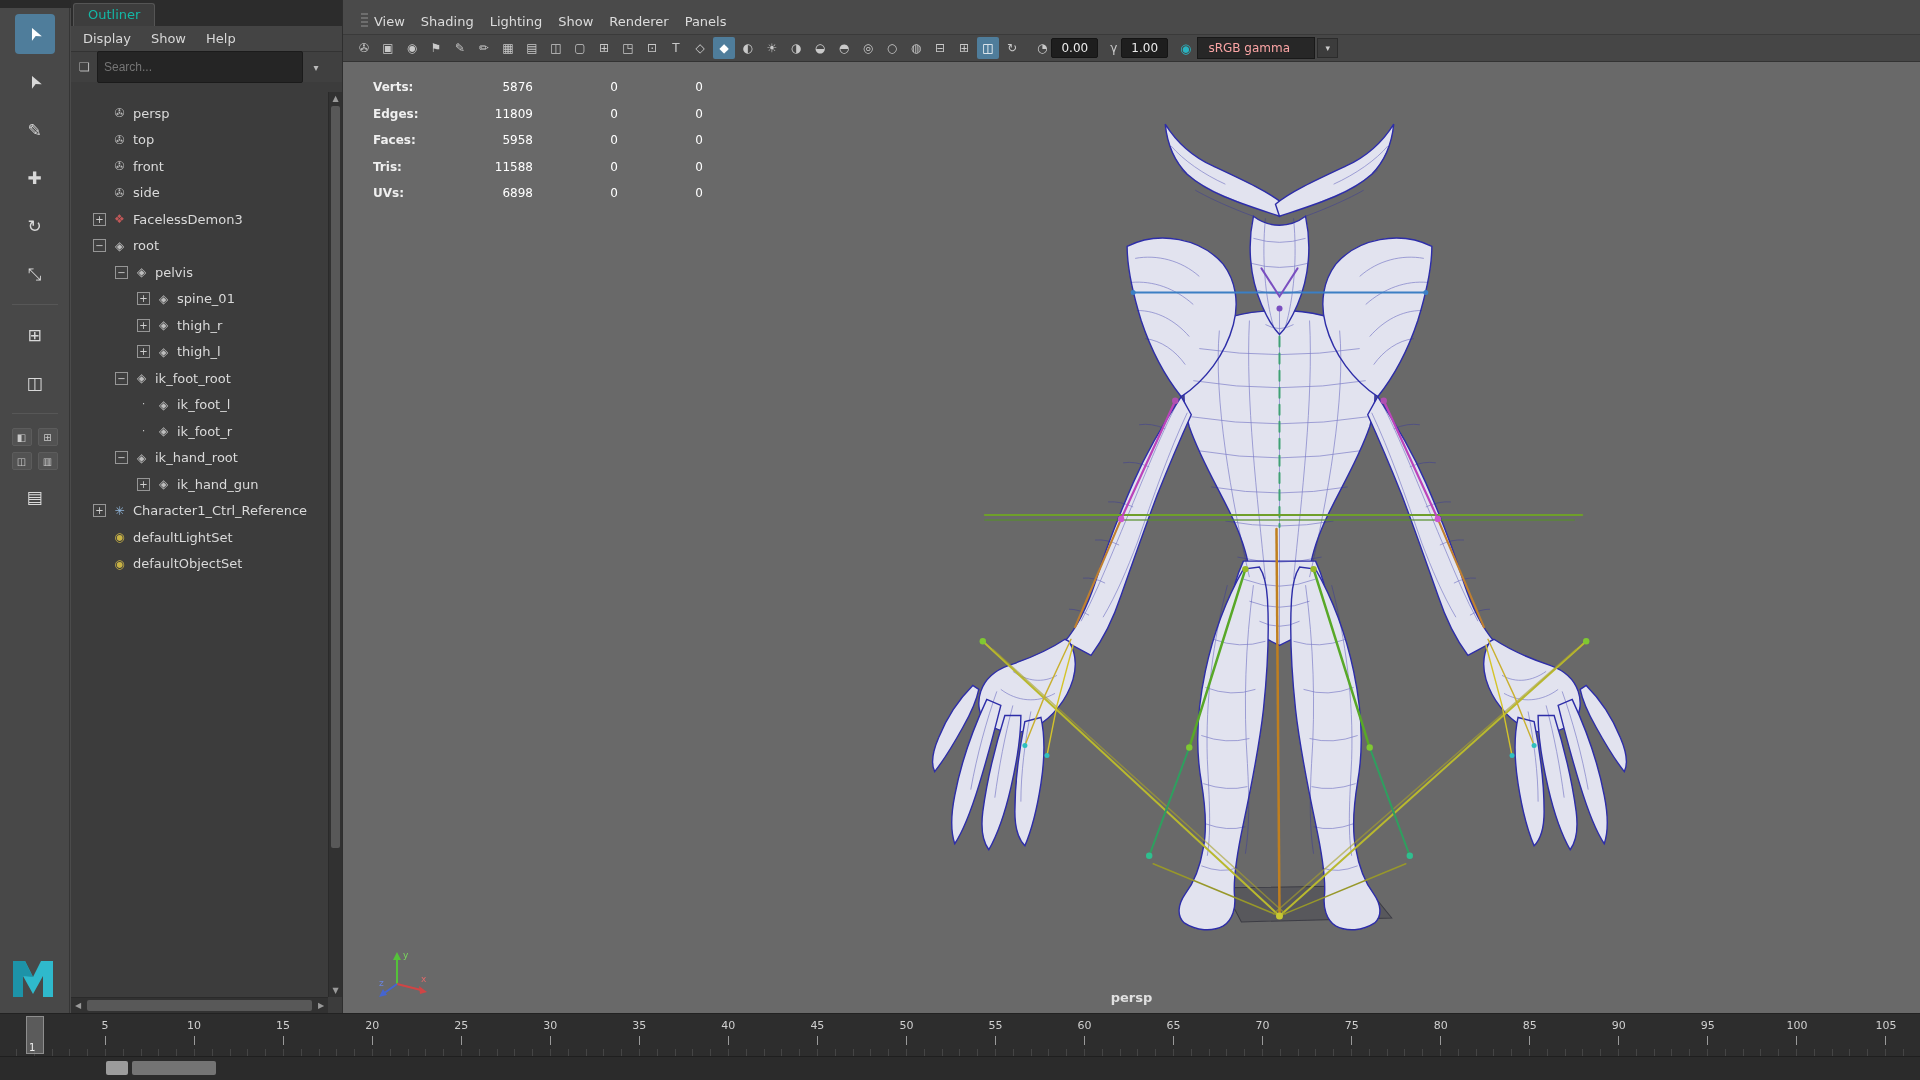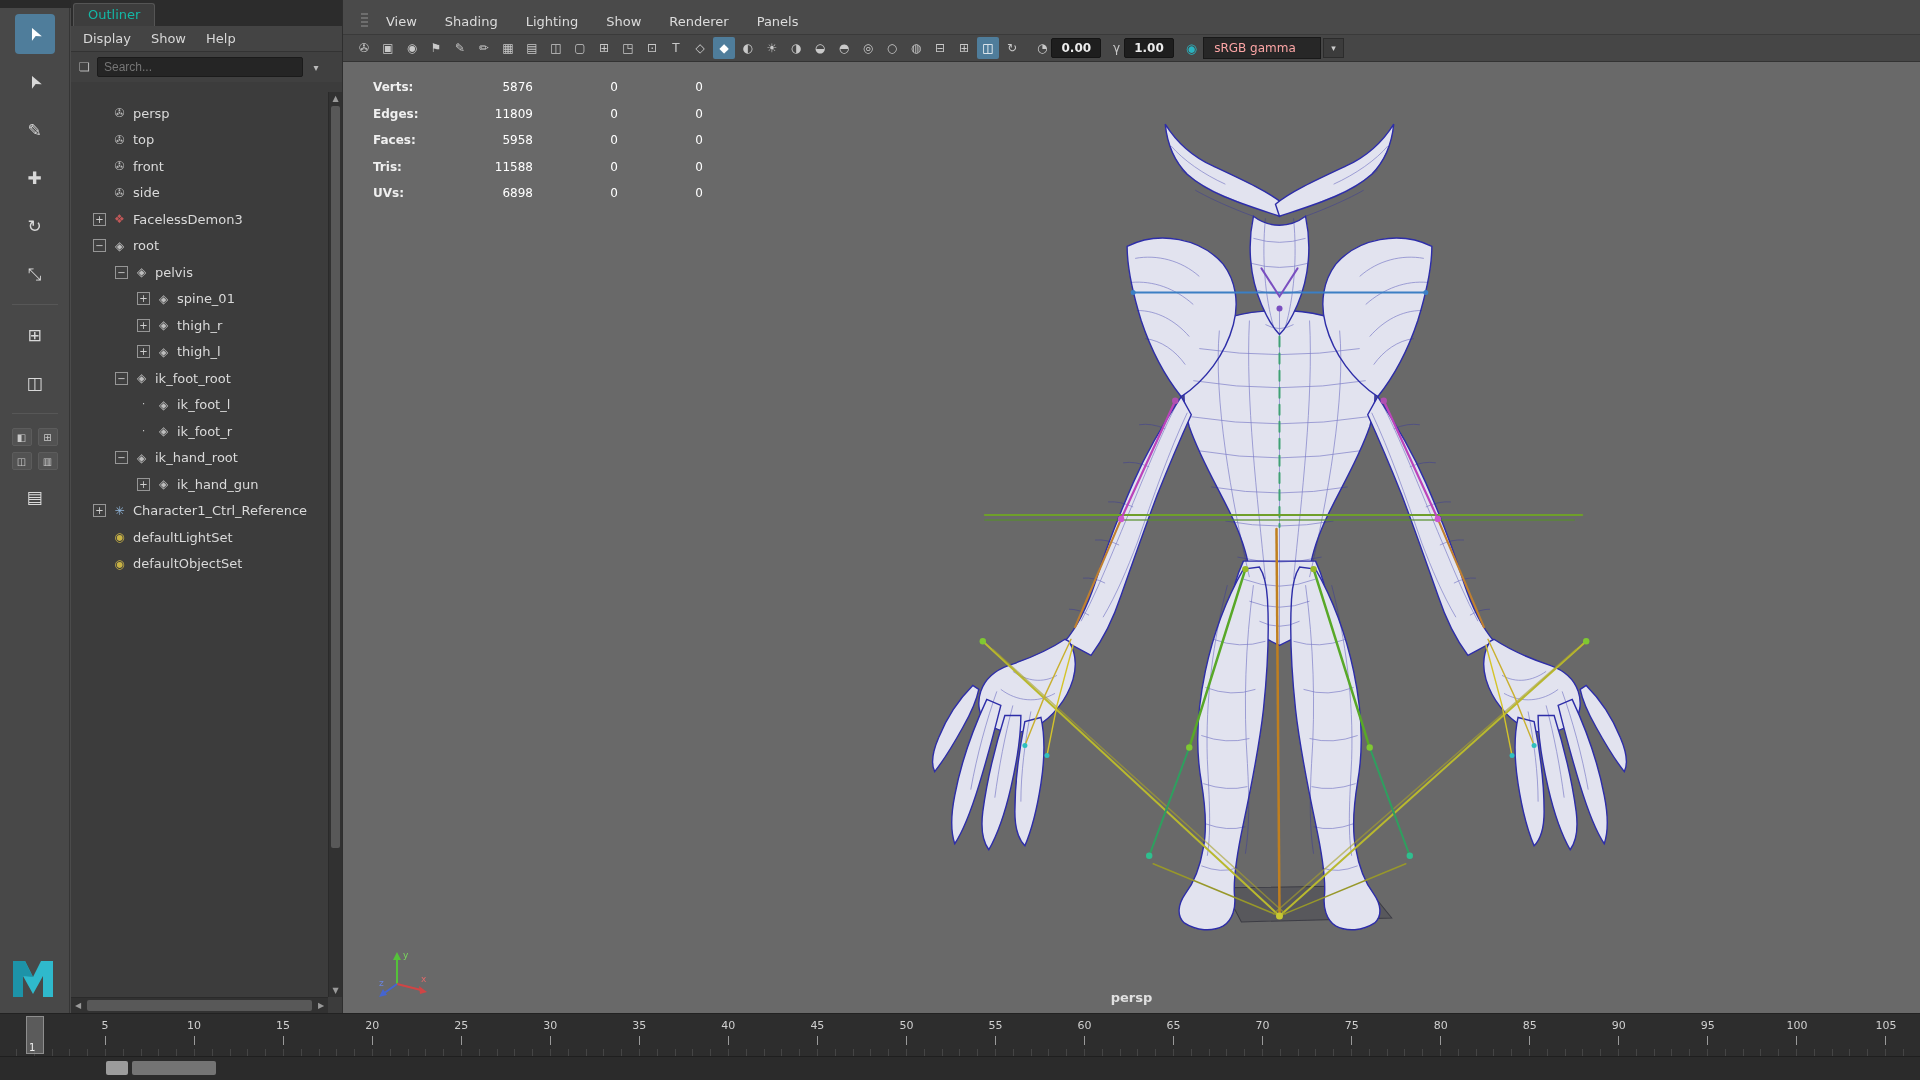--- a/index.html
+++ b/index.html
@@ -26,54 +26,54 @@
   
   #outliner { position:absolute; left:71px; top:0; width:271px; height:1013px; background:#3c3c3c; }
   .ol-tabrow { height:26px; background:#2c2c2c; display:flex; align-items:flex-end; }
   .ol-tab { background:#3d3d3d; border:1px solid #555; border-bottom:none; color:#14b8a6;
     padding:3px 14px 4px; font-size:13px; margin-left:2px; border-radius:3px 3px 0 0; }
   .ol-menus { height:26px; background:#444; display:flex; align-items:center; gap:20px;
     padding-left:12px; border-bottom:1px solid #333; }
   .ol-menus span { color:#d8d8d8; cursor:default; }
   .ol-search { height:30px; display:flex; align-items:center; gap:5px; padding:0 18px 0 6px; background:#404040; }
   .filter-ic { width:15px; height:15px; color:#b5b5b5; font-size:12px; display:flex; align-items:center; justify-content:center; }
-  .ol-search input { flex:1; height:20px; background:#252525; border:1px solid #1b1b1b; color:#a8a8a8;
+  .ol-search input { flex:1; height:32px; background:#252525; border:1px solid #1b1b1b; color:#a8a8a8;
     font-size:12px; padding:0 6px; border-radius:2px; outline:none; }
   .ol-search .dd { width:16px; color:#bbb; font-size:10px; text-align:center; }
   .tree { position:absolute; top:92px; left:0; right:14px; bottom:16px; overflow:hidden; padding-top:8px; }
   .tree-row { height:26.5px; display:flex; align-items:center; white-space:nowrap; cursor:default; }
   .tree-row .sp { display:inline-block; height:1px; }
   .exp { width:13px; height:13px; margin-right:5px; font-size:10px; line-height:11px; text-align:center;
     color:#cfcfcf; flex:0 0 13px; }
   .exp.boxed { border:1px solid #969696; background:#3f3f3f; }
   .t-ic { width:17px; text-align:center; margin-right:5px; font-size:12px; flex:0 0 17px; }
   .t-label { color:#dadada; font-size:13px; }
   .vscroll { position:absolute; right:0; top:92px; bottom:16px; width:14px; background:#313131; border-left:1px solid #2a2a2a; }
   .vscroll .arr { height:13px; font-size:8px; color:#9a9a9a; text-align:center; line-height:13px; }
   .vscroll .thumb { position:absolute; left:2px; right:2px; top:14px; height:82%; background:#585858; border-radius:2px; }
   .hscroll { position:absolute; left:0; right:14px; bottom:0; height:16px; background:#313131; border-top:1px solid #2a2a2a; display:flex; }
   .hscroll .arr { width:14px; font-size:8px; color:#9a9a9a; text-align:center; line-height:15px; }
   .hscroll .hthumb { flex:1; margin:2px 2px; background:#585858; border-radius:2px; }
 
   
   #viewport { position:absolute; left:342px; top:0; right:0; height:1013px; background:#4a4a4a; border-left:1px solid #2e2e2e; }
   .vp-menus { position:absolute; top:8px; left:0; right:0; height:26px; display:flex; align-items:center;
-    gap:28px; padding-left:18px; background:#4a4a4a; }
+    gap:16px; padding-left:18px; background:#4a4a4a; }
   .vp-menus .grip { width:7px; height:16px; margin-right:-10px;
     background:repeating-linear-gradient(180deg,#6e6e6e 0 2px,transparent 2px 4px); }
   .vp-menus span { color:#dcdcdc; cursor:default; }
   .vp-toolbar { position:absolute; top:34px; left:0; right:0; height:28px; background:#464646;
     border-top:1px solid #3a3a3a; border-bottom:1px solid #333; display:flex; align-items:center; padding-left:10px; }
   .vpt-ic { width:22px; height:22px; display:flex; align-items:center; justify-content:center;
     color:#c9c9c9; font-size:12px; border-radius:2px; margin-right:2px; cursor:default; }
   .vpt-ic.active { background:#4f7d9b; color:#fff; }
   .vp-field { display:flex; align-items:center; gap:4px; margin-left:12px; }
   .vp-field .fic { color:#c9c9c9; font-size:12px; }
   .vp-field .val { background:#1e1e1e; border:1px solid #151515; color:#ececec; font-size:12px;
-    padding:2px 9px; min-width:46px; text-align:right; border-radius:2px;font-weight:bold; }
+    padding:2px 9px; min-width:46px; text-align:right; border-radius:2px; }
   .vp-dd { margin-left:12px; display:flex; align-items:center; }
   .vp-dd .cm { color:#2ab3c0; font-size:13px; margin-right:6px; }
   .vp-dd .box { background:#272727; border:1px solid #191919; color:#fca5a5; font-size:12px;
     padding:3px 10px; min-width:118px; }
   .vp-dd .arrow { background:#3c3c3c; border:1px solid #2c2c2c; color:#ccc; font-size:9px;
     padding:4px 7px; margin-left:2px; }
   .canvas { position:absolute; top:62px; left:0; right:0; bottom:0; background:#696969; overflow:hidden; }
 
   .hud { position:absolute; left:30px; top:12px; }
   .hud-row { display:grid; grid-template-columns:70px 90px 85px 85px; height:26.5px; align-items:center; }

